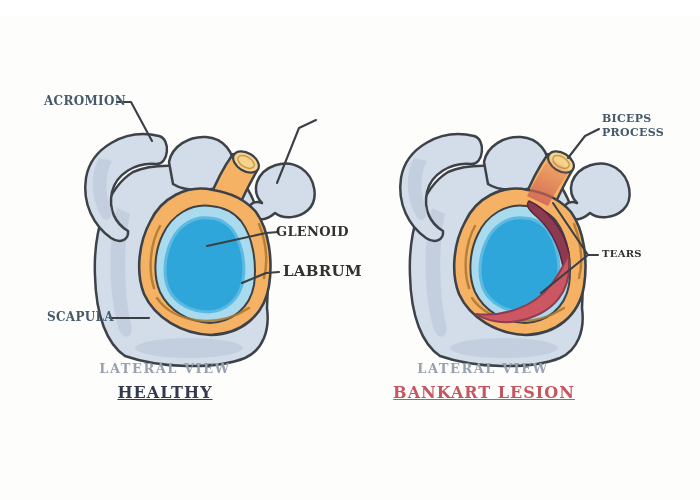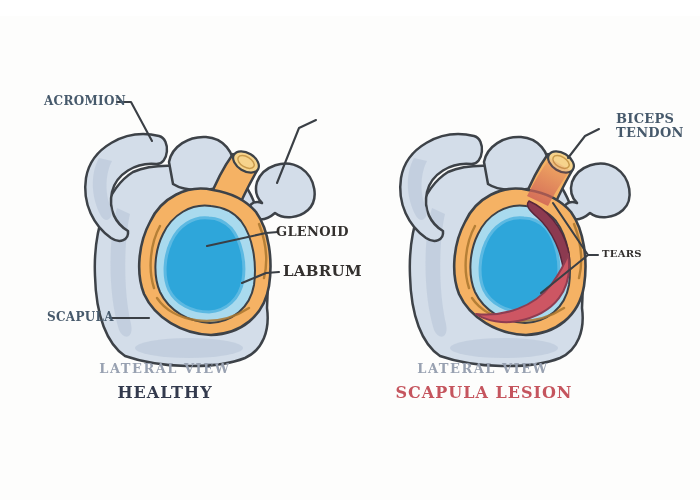--- a/index.html
+++ b/index.html
@@ -29,21 +29,21 @@
     position:absolute;font-weight:bold;color:var(--label_slate);
     font-size:12px;letter-spacing:.3px;line-height:13.5px;white-space:nowrap;
   }
   .label.dark{color:var(--label_dark);}
   .caption-view{
     position:absolute;transform:translateX(-50%);font-weight:bold;
     color:var(--view_grey);font-size:13px;letter-spacing:1.5px;white-space:nowrap;
   }
   .caption-title{
     position:absolute;transform:translateX(-50%);font-weight:bold;
-    font-size:16px;letter-spacing:1px;white-space:nowrap;
+    font-size:16px;letter-spacing:1px;white-space:nowrap;text-decoration:underline;
   }
   .caption-title.healthy{color:var(--healthy_color);}
   .caption-title.lesion{color:var(--lesion_color);}
 </style>
 </head>
 <body>
 
 <div class="stage">
 
   <svg width="700" height="500" viewBox="0 0 700 500">
@@ -107,24 +107,24 @@
   <div class="label dark" style="left:276px;top:209px;font-size:13px">GLENOID</div>
 
   <div class="label dark" style="left:283px;top:249px;font-size:15px">LABRUM</div>
 
   <div class="label" style="left:47px;top:295px">SCAPULA</div>
 
   <div class="caption-view" style="left:165px;top:345px">LATERAL VIEW</div>
 
   <div class="caption-title healthy" style="left:165px;top:367px">HEALTHY</div>
 
-  <div class="label" style="left:616px;top:96px;font-size:13px">
+  <div class="label" style="left:602px;top:96px;font-size:11px">
     <div>BICEPS</div>
-    <div>TENDON</div>
+    <div>PROCESS</div>
   </div>
 
   <div class="label dark" style="left:602px;top:231px;font-size:10px">TEARS</div>
 
   <div class="caption-view" style="left:483px;top:345px">LATERAL VIEW</div>
 
-  <div class="caption-title lesion" style="left:484px;top:367px">SCAPULA LESION</div>
+  <div class="caption-title lesion" style="left:484px;top:367px">BANKART LESION</div>
 
 </div>
 
 </body></html>

